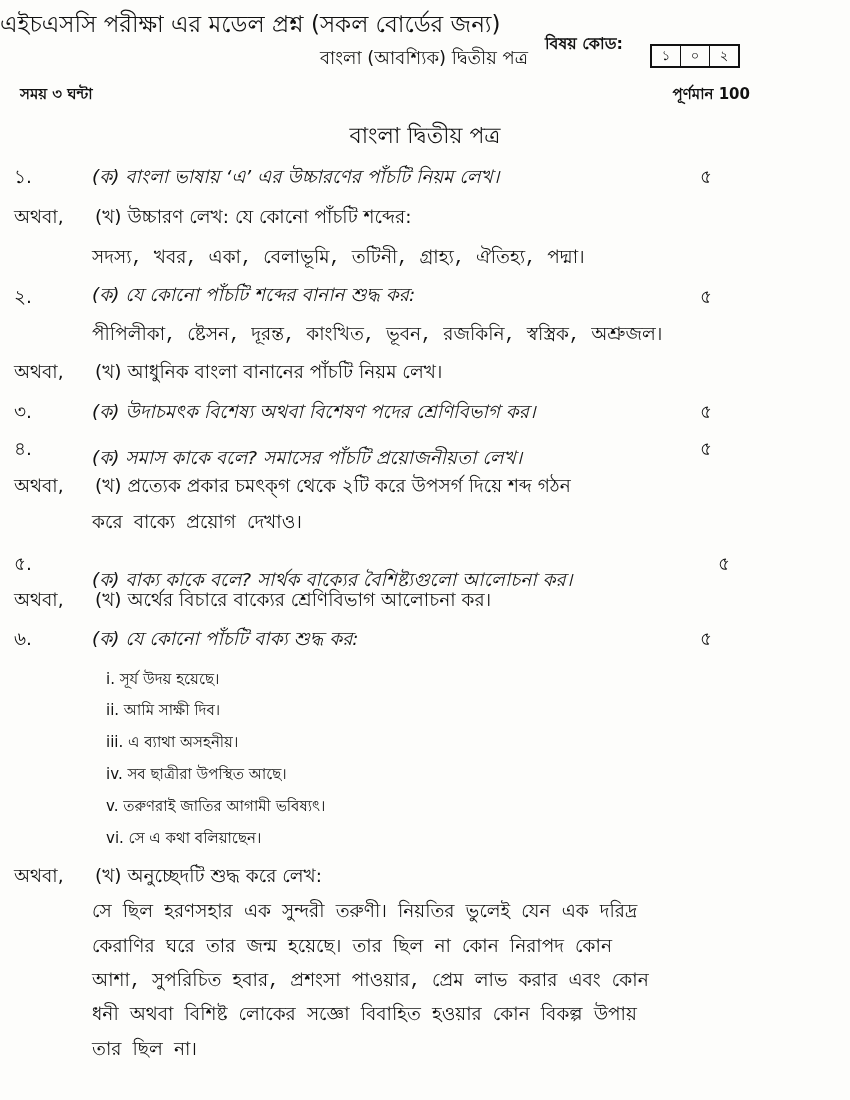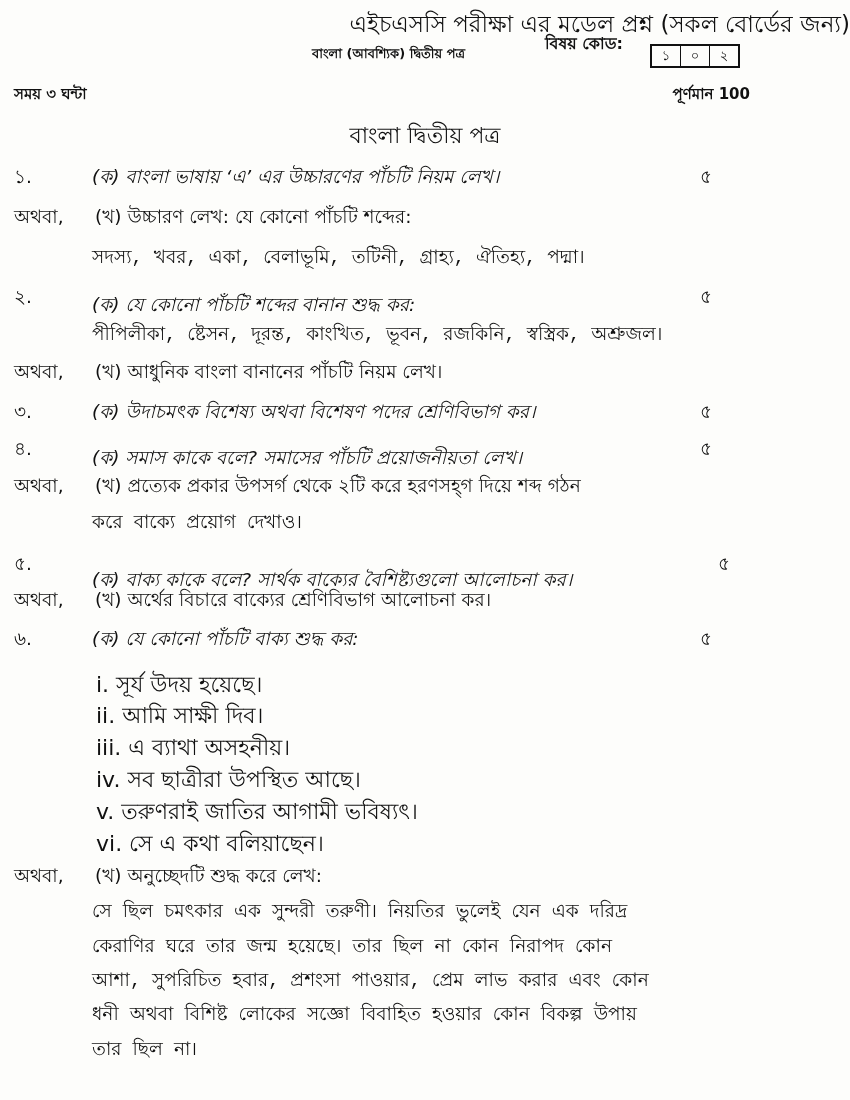--- a/index.html
+++ b/index.html
@@ -2,36 +2,36 @@
 <html><head>
 <meta charset="utf-8">
 <style>
   html, body { margin: 0; padding: 0; }
   body {
     width: 850px; height: 1100px; background: #fdfdfb; overflow: hidden;
     font-family: "DejaVu Sans", "Liberation Sans", sans-serif; color: #111;
     position: relative;
   }
   .abs { position: absolute; white-space: nowrap; }
-  .title { top: 6px; left: 0; width: 850px; text-align: right; font-size: 23px; }
-  .subject { top: 44px; left: 312px; font-size: 13px; font-weight: bold; }
+  .title { top: 6px; left: 0; width: 850px; text-align: left; font-size: 23px; }
+  .subject { top: 44px; left: 320px; font-size: 18px; font-weight: normal; }
   .code-label { top: 31px; left: 545px; font-size: 16px; font-weight: bold; }
   .code-box { top: 44px; left: 650px; display: flex; border: 2px solid #111; height: 20px; }
   .code-box span { width: 28px; text-align: center; font-size: 13px; line-height: 20px; border-right: 1.5px solid #111; }
   .code-box span:last-child { border-right: none; }
-  .time { top: 82px; left: 14px; font-size: 15px; font-weight: bold; }
+  .time { top: 82px; left: 20px; font-size: 15px; font-weight: bold; }
   .marks-total { top: 82px; right: 100px; font-size: 15px; font-weight: bold; }
   .paper-title { top: 118px; left: 0; width: 850px; text-align: center; font-size: 22px; }
   .line { font-size: 18.5px; }
   .num { left: 14px; }
   .q { left: 92px; font-style: italic; }
   .or { left: 14px; }
   .indent { left: 92px; font-family: Liberation Mono, monospace; }
   .mark { left: 700px; }
-  .sub { left: 96px; font-size: 22px; }
+  .sub { left: 106px; font-size: 15px; }
 </style>
 </head>
 <body>
 
 <div>
   <div class="abs title">এইচএসসি পরীক্ষা এর মডেল প্রশ্ন (সকল বোর্ডের জন্য)</div>
   <div class="abs subject">বাংলা (আবশ্যিক) দ্বিতীয় পত্র</div>
   <div class="abs code-label">বিষয় কোড:</div>
   <div class="abs code-box">
     <span>১</span>
@@ -43,35 +43,35 @@
   <div class="abs paper-title">বাংলা দ্বিতীয় পত্র</div>
 
   <div class="abs line num" style="top:163px">১.</div>
   <div class="abs line q" style="top:163px">(ক) বাংলা ভাষায় ‘এ’ এর উচ্চারণের পাঁচটি নিয়ম লেখ।</div>
   <div class="abs line mark" style="top:163px">৫</div>
   <div class="abs line or" style="top:203px">অথবা,</div>
   <div class="abs line" style="top:203px;left:95px">(খ) উচ্চারণ লেখ: যে কোনো পাঁচটি শব্দের:</div>
   <div class="abs line indent" style="top:243px">সদস্য, খবর, একা, বেলাভূমি, তটিনী, গ্রাহ্য, ঐতিহ্য, পদ্মা।</div>
 
   <div class="abs line num" style="top:283px">২.</div>
-  <div class="abs line q" style="top:291px">(ক) যে কোনো পাঁচটি শব্দের বানান শুদ্ধ কর:</div>
+  <div class="abs line q" style="top:281px">(ক) যে কোনো পাঁচটি শব্দের বানান শুদ্ধ কর:</div>
   <div class="abs line mark" style="top:283px">৫</div>
   <div class="abs line indent" style="top:320px">পীপিলীকা, ষ্টেসন, দূরন্ত, কাংখিত, ভূবন, রজকিনি, স্বস্ত্রিক, অশ্রুজল।</div>
   <div class="abs line or" style="top:358px">অথবা,</div>
   <div class="abs line" style="top:358px;left:95px">(খ) আধুনিক বাংলা বানানের পাঁচটি নিয়ম লেখ।</div>
 
   <div class="abs line num" style="top:398px">৩.</div>
   <div class="abs line q" style="top:398px">(ক) উদাচমৎক বিশেষ্য অথবা বিশেষণ পদের শ্রেণিবিভাগ কর।</div>
   <div class="abs line mark" style="top:398px">৫</div>
 
   <div class="abs line num" style="top:435px">৪.</div>
   <div class="abs line q" style="top:444px">(ক) সমাস কাকে বলে? সমাসের পাঁচটি প্রয়োজনীয়তা লেখ।</div>
   <div class="abs line mark" style="top:435px">৫</div>
   <div class="abs line or" style="top:472px">অথবা,</div>
-  <div class="abs line" style="top:472px;left:95px">(খ) প্রত্যেক প্রকার উপসর্গ থেকে ২টি করে হরণসহ্গ দিয়ে শব্দ গঠন</div>
+  <div class="abs line" style="top:472px;left:95px">(খ) প্রত্যেক প্রকার চমৎক্গ থেকে ২টি করে উপসর্গ দিয়ে শব্দ গঠন</div>
   <div class="abs line indent" style="top:508px">করে বাক্যে প্রয়োগ দেখাও।</div>
 
   <div class="abs line num" style="top:550px">৫.</div>
   <div class="abs line q" style="top:566px">(ক) বাক্য কাকে বলে? সার্থক বাক্যের বৈশিষ্ট্যগুলো আলোচনা কর।</div>
   <div class="abs line" style="top:550px;left:718px">৫</div>
   <div class="abs line or" style="top:586px">অথবা,</div>
   <div class="abs line" style="top:586px;left:95px">(খ) অর্থের বিচারে বাক্যের শ্রেণিবিভাগ আলোচনা কর।</div>
 
   <div class="abs line num" style="top:625px">৬.</div>
   <div class="abs line q" style="top:625px">(ক) যে কোনো পাঁচটি বাক্য শুদ্ধ কর:</div>
@@ -79,18 +79,18 @@
 
   <div class="abs sub" style="top:667px">i. সূর্য উদয় হয়েছে।</div>
   <div class="abs sub" style="top:698px">ii. আমি সাক্ষী দিব।</div>
   <div class="abs sub" style="top:730px">iii. এ ব্যাথা অসহনীয়।</div>
   <div class="abs sub" style="top:762px">iv. সব ছাত্রীরা উপস্থিত আছে।</div>
   <div class="abs sub" style="top:794px">v. তরুণরাই জাতির আগামী ভবিষ্যৎ।</div>
   <div class="abs sub" style="top:826px">vi. সে এ কথা বলিয়াছেন।</div>
 
   <div class="abs line or" style="top:862px">অথবা,</div>
   <div class="abs line" style="top:862px;left:95px">(খ) অনুচ্ছেদটি শুদ্ধ করে লেখ:</div>
-  <div class="abs line indent" style="top:897px">সে ছিল চমৎকার এক সুন্দরী তরুণী। নিয়তির ভুলেই যেন এক দরিদ্র</div>
+  <div class="abs line indent" style="top:897px">সে ছিল হরণসহার এক সুন্দরী তরুণী। নিয়তির ভুলেই যেন এক দরিদ্র</div>
   <div class="abs line indent" style="top:932px">কেরাণির ঘরে তার জন্ম হয়েছে। তার ছিল না কোন নিরাপদ কোন</div>
   <div class="abs line indent" style="top:966px">আশা, সুপরিচিত হবার, প্রশংসা পাওয়ার, প্রেম লাভ করার এবং কোন</div>
   <div class="abs line indent" style="top:1000px">ধনী অথবা বিশিষ্ট লোকের সজ্ঞো বিবাহিত হওয়ার কোন বিকল্প উপায়</div>
   <div class="abs line indent" style="top:1035px">তার ছিল না।</div>
 </div>
 
 </body></html>

